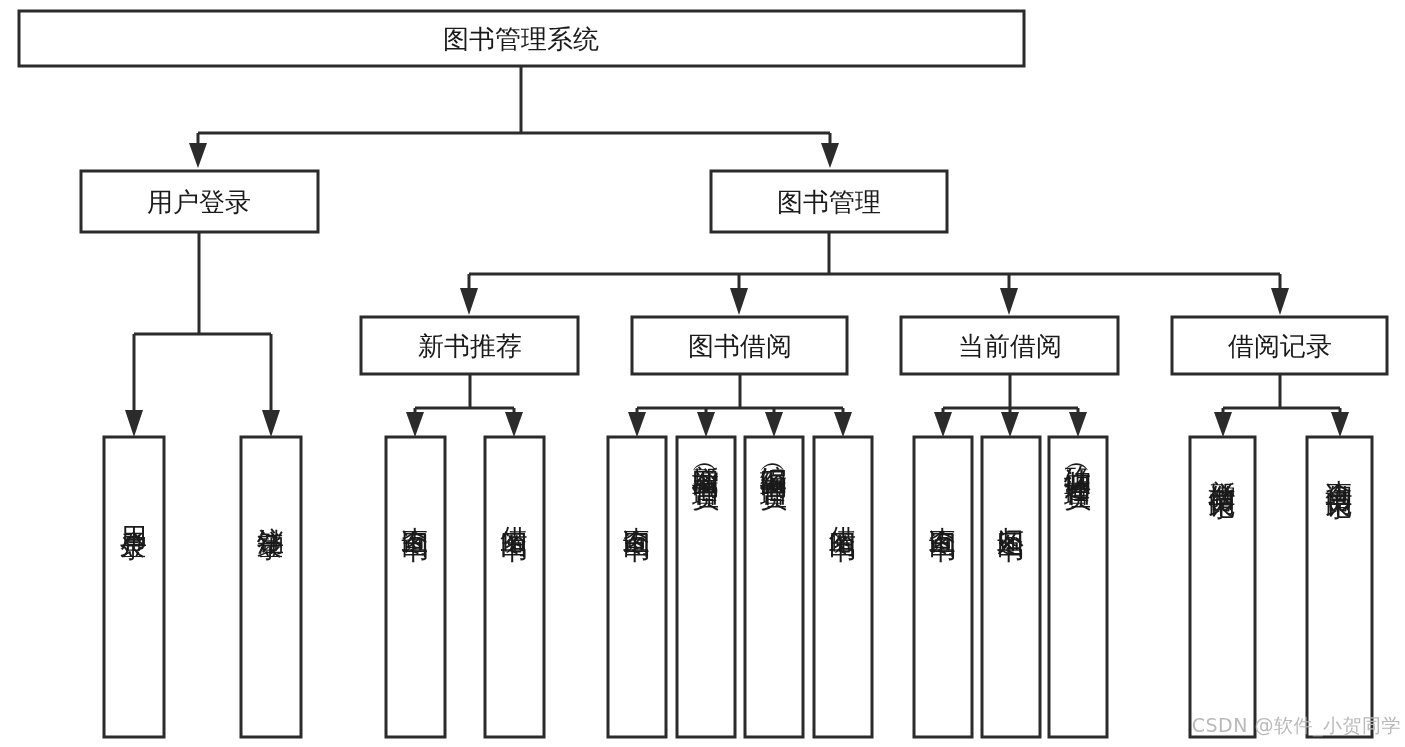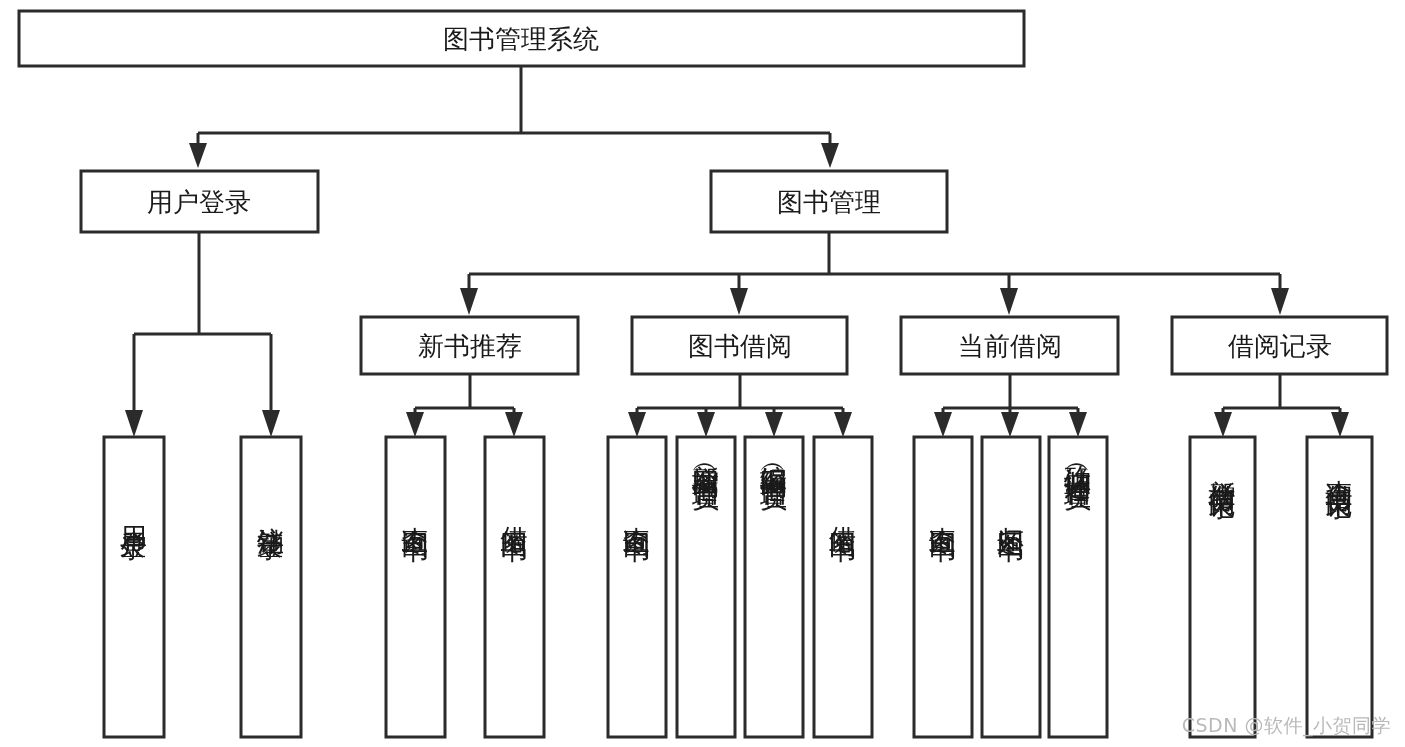--- a/index.html
+++ b/index.html
@@ -37,21 +37,21 @@
     stroke: #2b2b2b;
     stroke-width: 3;
     fill: none;
   }
   .arrow-head {
     fill: #2b2b2b;
     stroke: none;
   }
   .watermark {
     position: absolute;
-    right: 14px;
+    right: 4px;
     bottom: 8px;
     font-family: "DejaVu Sans", "Liberation Sans", sans-serif;
     font-size: 19px;
     color: #b9b9b9;
     white-space: nowrap;
     letter-spacing: 0.5px;
   }
   .vtext-wrap {
     position: absolute;
     display: flex;

